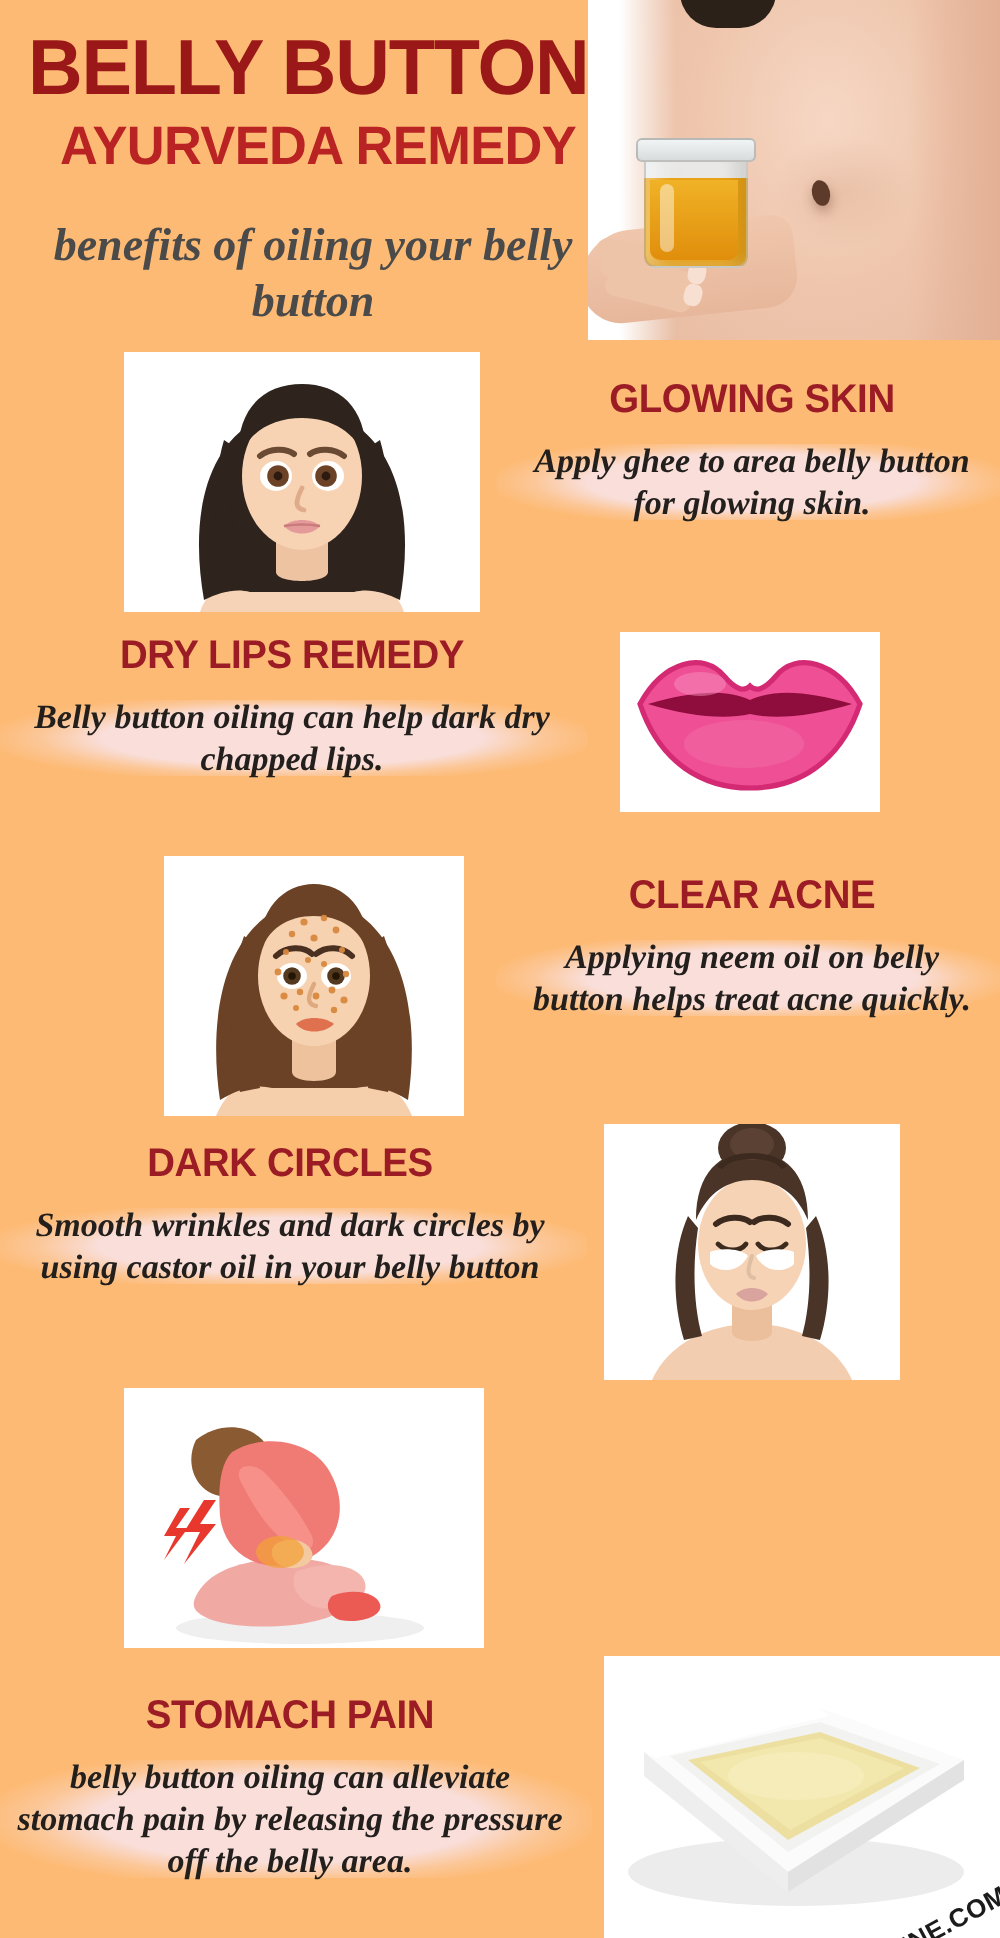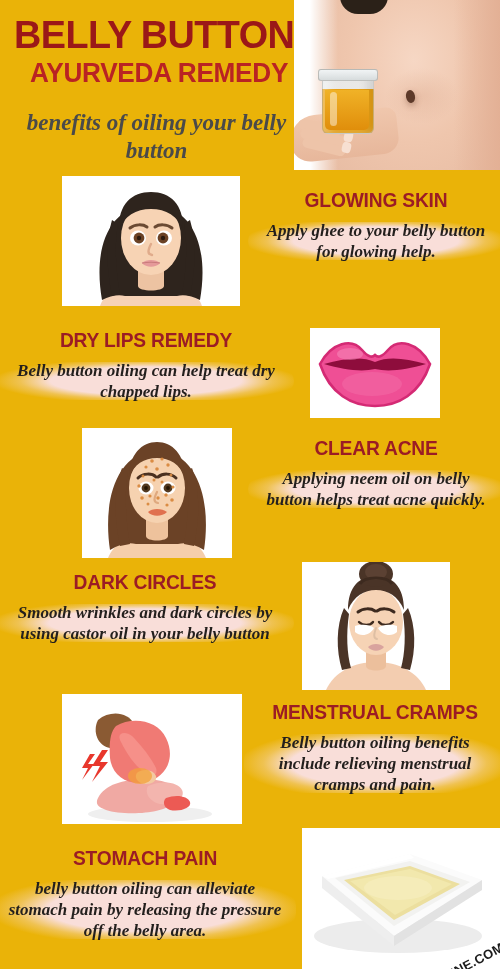--- a/index.html
+++ b/index.html
@@ -1,21 +1,21 @@
 <!DOCTYPE html>
 <html><head>
 <meta charset="utf-8">
 <title>Belly Button Ayurveda Remedy Infographic</title>
 <style>
   html,body{margin:0;padding:0;background:#fff;}
   body{
     width:500px;height:969px;position:relative;overflow:hidden;
     font-family:"Liberation Sans",sans-serif;background:#ffffff;
   }
-  .page{position:relative;width:500px;height:969px;background:#eab308;overflow:hidden;}
+  .page{position:relative;width:500px;height:969px;background:#fdba74;overflow:hidden;}
 
   
   .header{position:absolute;left:0;top:0;width:500px;height:172px;}
   .hdr-text{position:absolute;left:14px;top:14px;width:300px;}
   .title-main{
     font-family:"Liberation Sans",sans-serif;font-weight:bold;
     font-size:39px;line-height:42px;letter-spacing:-0.6px;
     color:#9B1818;white-space:nowrap;transform:scaleX(0.97);transform-origin:left center;
   }
   .title-sub{
@@ -182,32 +182,32 @@
 
         <path d="M80 87 C84 83 94 83 98 87 C94 92 84 92 80 87 Z" fill="#e59a9a"></path>
         <path d="M80 87 C86 86 92 86 98 87" stroke="#c97b7b" stroke-width="1.2" fill="none"></path>
       </svg>
     </div>
 
     <div class="txtcol" style="left:256px;top:12px;width:240px;">
       <div class="sec-title">GLOWING SKIN</div>
       <div class="sec-body-wrap">
         <div class="brush"></div>
-        <div class="sec-body">Apply ghee to your belly button for glowing help.</div>
-      </div>
-    </div>
-  </div>
-
-  <div class="block" style="left:0;top:320px;width:500px;height:112px;">
+        <div class="sec-body">Apply ghee to area belly button for glowing skin.</div>
+      </div>
+    </div>
+  </div>
+
+  <div class="block" style="left:0;top:308px;width:500px;height:112px;">
 
     <div class="txtcol" style="left:6px;top:8px;width:280px;">
       <div class="sec-title">DRY LIPS REMEDY</div>
       <div class="sec-body-wrap">
         <div class="brush"></div>
-        <div class="sec-body">Belly button oiling can help treat dry chapped lips.</div>
+        <div class="sec-body">Belly button oiling can help dark dry chapped lips.</div>
       </div>
     </div>
 
     <div class="art" style="left:310px;top:8px;width:130px;height:90px;">
       <svg class="svg-art" width="130" height="90" viewBox="0 0 130 90">
         <rect x="0" y="0" width="130" height="90" fill="#ffffff"></rect>
         <path d="M10 36 C22 14 42 10 52 22 C58 29 62 30 65 27 C68 30 72 29 78 22 C88 10 108 14 120 36
                  C110 66 88 78 65 78 C42 78 20 66 10 36 Z" fill="#ef4f95"></path>
         <path d="M10 36 C22 14 42 10 52 22 C58 29 62 30 65 27 C68 30 72 29 78 22 C88 10 108 14 120 36
                  C110 66 88 78 65 78 C42 78 20 66 10 36 Z" fill="none" stroke="#d42a74" stroke-width="2.6"></path>
@@ -333,27 +333,20 @@
 
         <path d="M76 78 C82 74 92 76 94 82 C96 88 86 92 79 89 C74 87 72 81 76 78 Z" fill="#f3c9a0"></path>
 
         <path d="M40 56 L30 72 L38 72 L30 88 L46 68 L38 68 L46 56 Z" fill="#e8372c"></path>
         <path d="M28 60 L20 74 L26 74 L20 86 L32 70 L26 70 L33 60 Z" fill="#e8372c"></path>
 
         <ellipse cx="78" cy="82" rx="12" ry="8" fill="#f3a23a" opacity="0.75"></ellipse>
       </svg>
     </div>
 
-    <div class="txtcol" style="left:252px;top:6px;width:246px;">
-      <div class="sec-title">MENSTRUAL CRAMPS</div>
-      <div class="sec-body-wrap">
-        <div class="brush"></div>
-        <div class="sec-body">Belly button oiling benefits include relieving menstrual cramps and pain.</div>
-      </div>
-    </div>
   </div>
 
   <div class="block" style="left:0;top:828px;width:436px;height:141px;">
 
     <div class="txtcol" style="left:2px;top:18px;width:286px;">
       <div class="sec-title">STOMACH PAIN</div>
       <div class="sec-body-wrap">
         <div class="brush"></div>
         <div class="sec-body">belly button oiling can alleviate stomach pain by releasing the pressure off the belly area.</div>
       </div>

